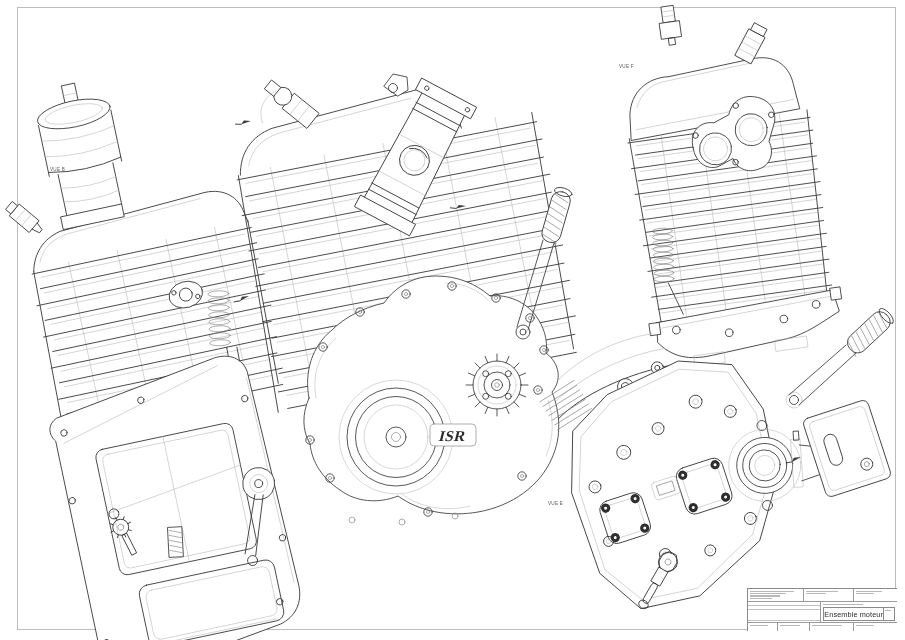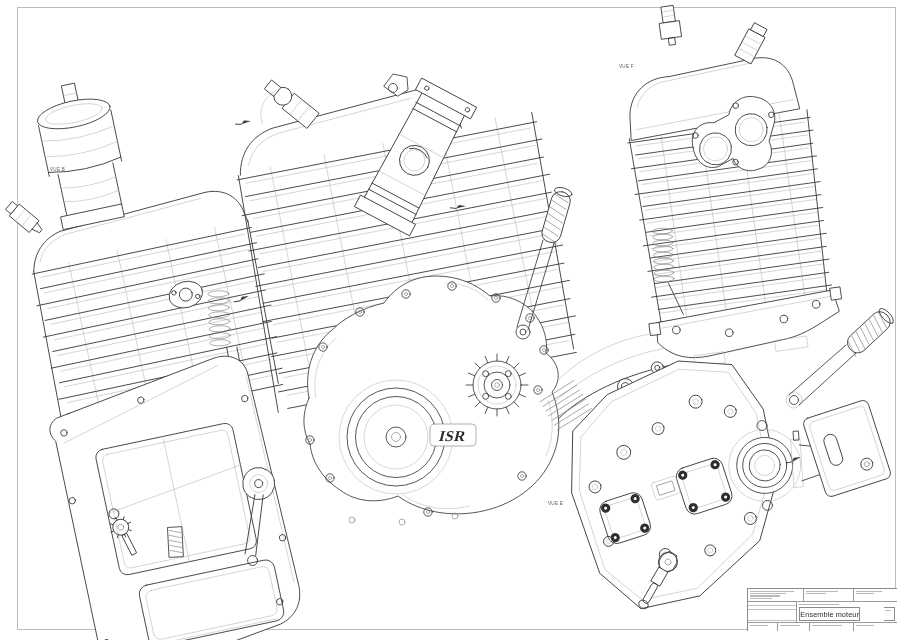--- a/index.html
+++ b/index.html
@@ -23,21 +23,21 @@
   .tb .cell{box-sizing:border-box;border-right:1px solid #9a9a9a;padding:1px 2px;overflow:hidden;}
   .tb .row1{height:13px;border-bottom:1px solid #9a9a9a;}
   .tb .row2{height:22px;border-bottom:1px solid #9a9a9a;}
   .tb .row3{height:8px;}
   .bar{height:1.2px;background:#b8b8b8;margin:1px 0;}
   .ptable{width:84px;border-right:1px solid #9a9a9a;box-sizing:border-box;
     background:
       repeating-linear-gradient(to bottom,transparent 0 3.3px,#c2c2c2 3.3px 3.8px),
       repeating-linear-gradient(to right,transparent 0 15px,#c2c2c2 15px 15.5px);}
   .titlezone{flex:1;display:flex;flex-direction:column;padding:1px 2px 1px 2px;box-sizing:border-box;}
-  .titlerow{display:flex;flex:1;margin-top:1px;gap:24px;}
+  .titlerow{display:flex;flex:1;margin-top:1px;}
   .titlebox{flex:1;border:1px solid #8a8a8a;display:flex;align-items:center;justify-content:center;
     font-size:7.3px;color:#2b2b2b;letter-spacing:.1px;white-space:nowrap;}
   .minicell{width:11px;border:1px solid #8a8a8a;border-left:none;padding:1px;box-sizing:border-box;}
 </style>
 </head>
 <body>
 
 <div class="sheet">
   <div class="frame"></div>
 

